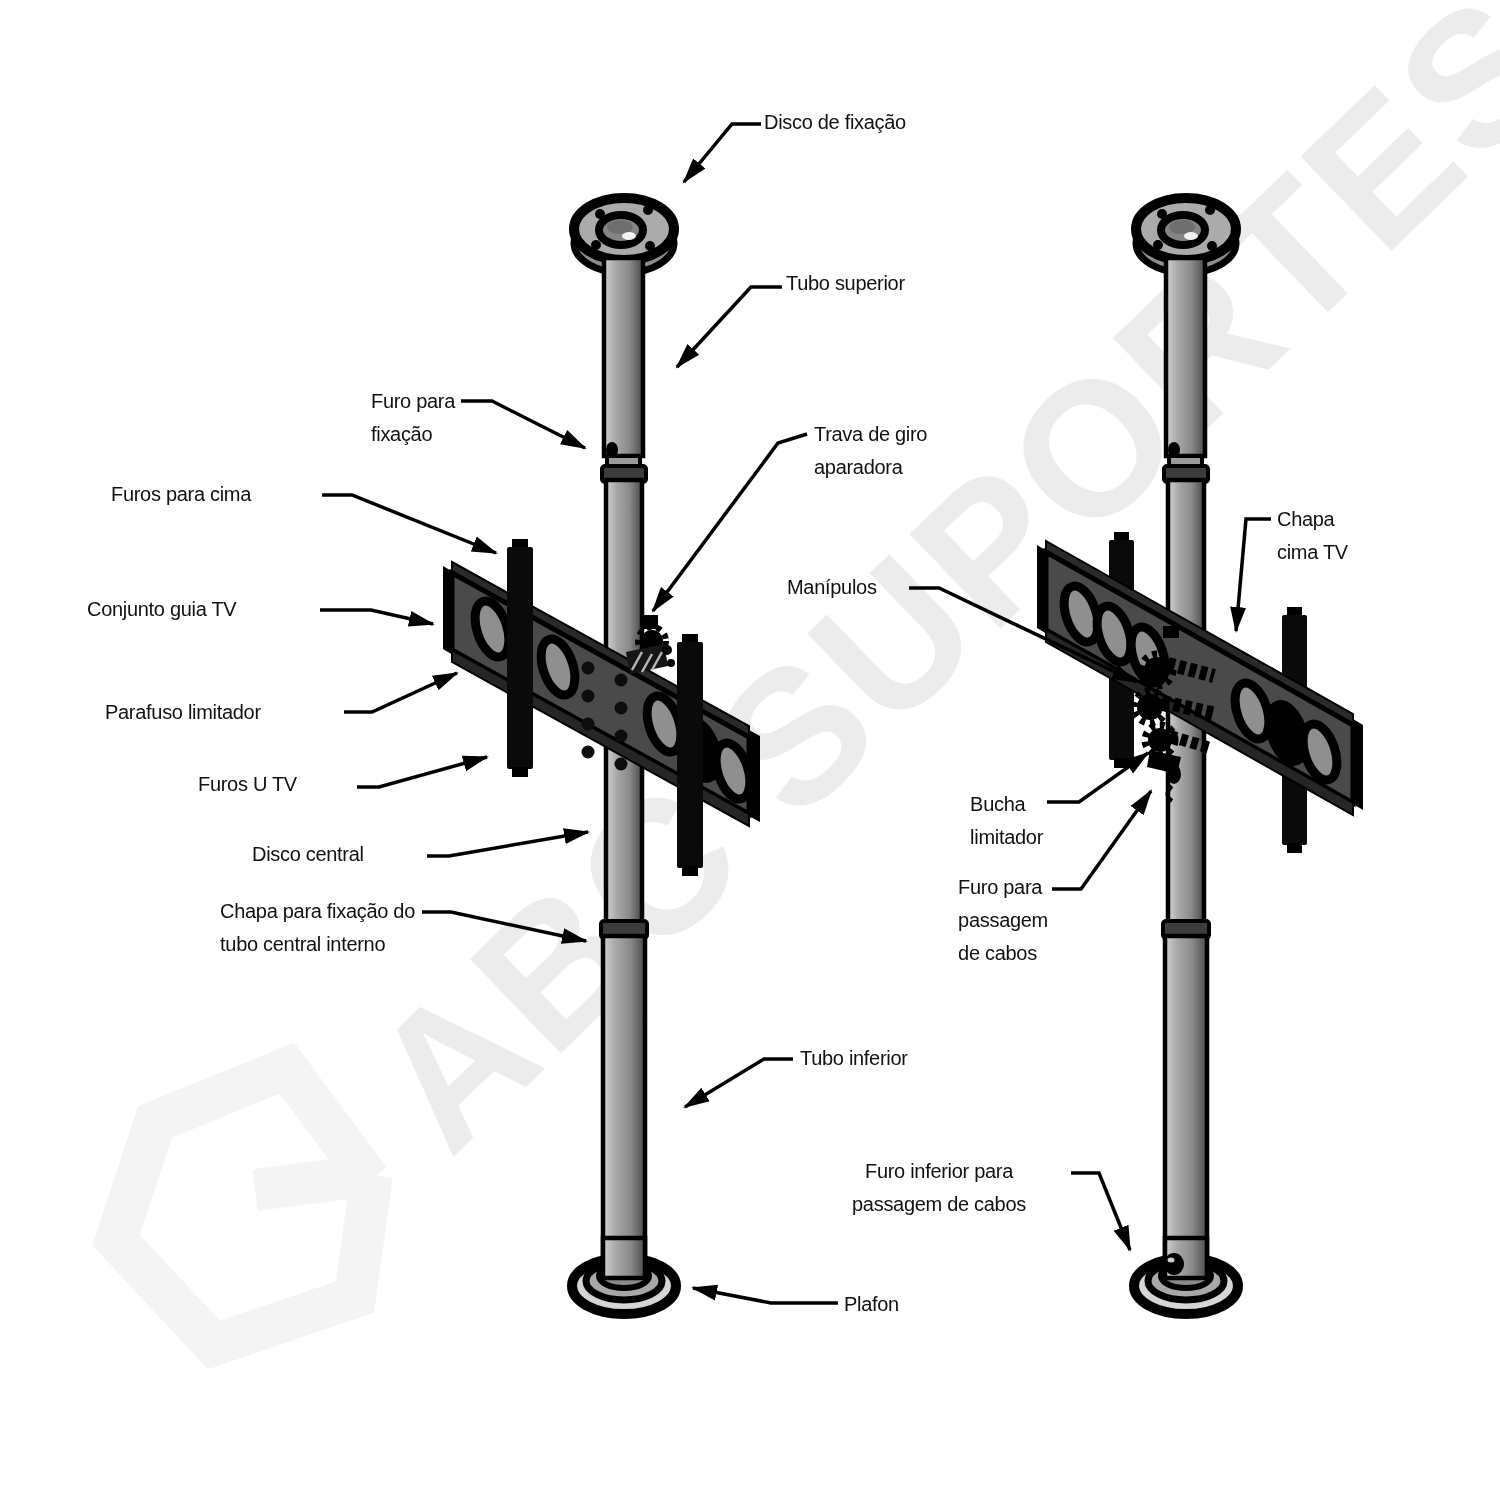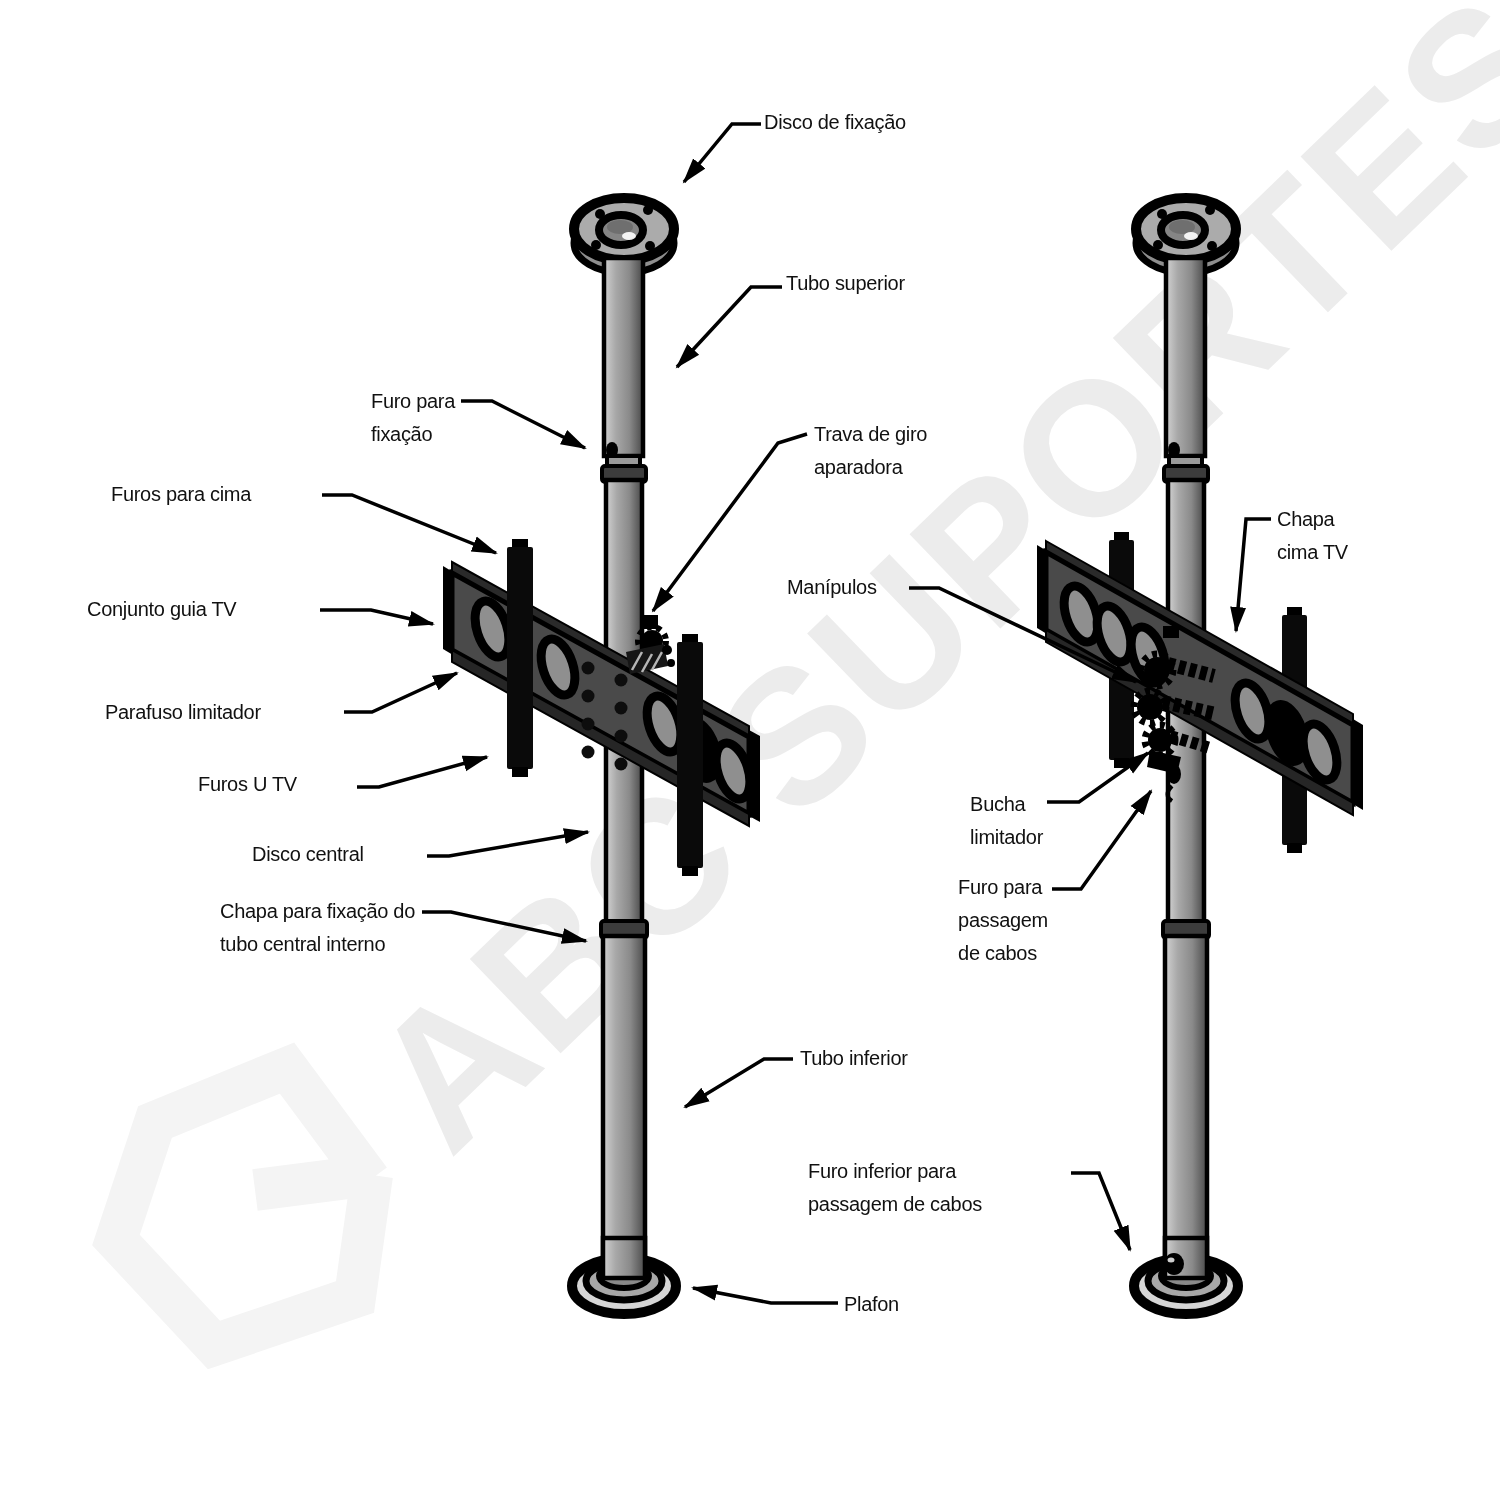--- a/index.html
+++ b/index.html
@@ -20,21 +20,21 @@
   .art{position:absolute;left:0;top:0;width:1500px;height:1492px;}
   .label{
     position:absolute;
     font-size:20px;
     line-height:33px;
     letter-spacing:-0.3px;
     color:var(--ink);
     white-space:nowrap;
   }
   .label.r{text-align:left;}
-  .label.c{}
+  .label.c{text-align:center;}
 </style>
 </head>
 <body>
 
 <div class="stage">
 
   <svg class="art" viewBox="0 0 1500 1492" xmlns="http://www.w3.org/2000/svg" xmlns:xlink="http://www.w3.org/1999/xlink">
     <defs>
       <linearGradient id="tg" x1="0" y1="0" x2="1" y2="0">
         <stop offset="0" stop-color="#d2d2d2"></stop>

